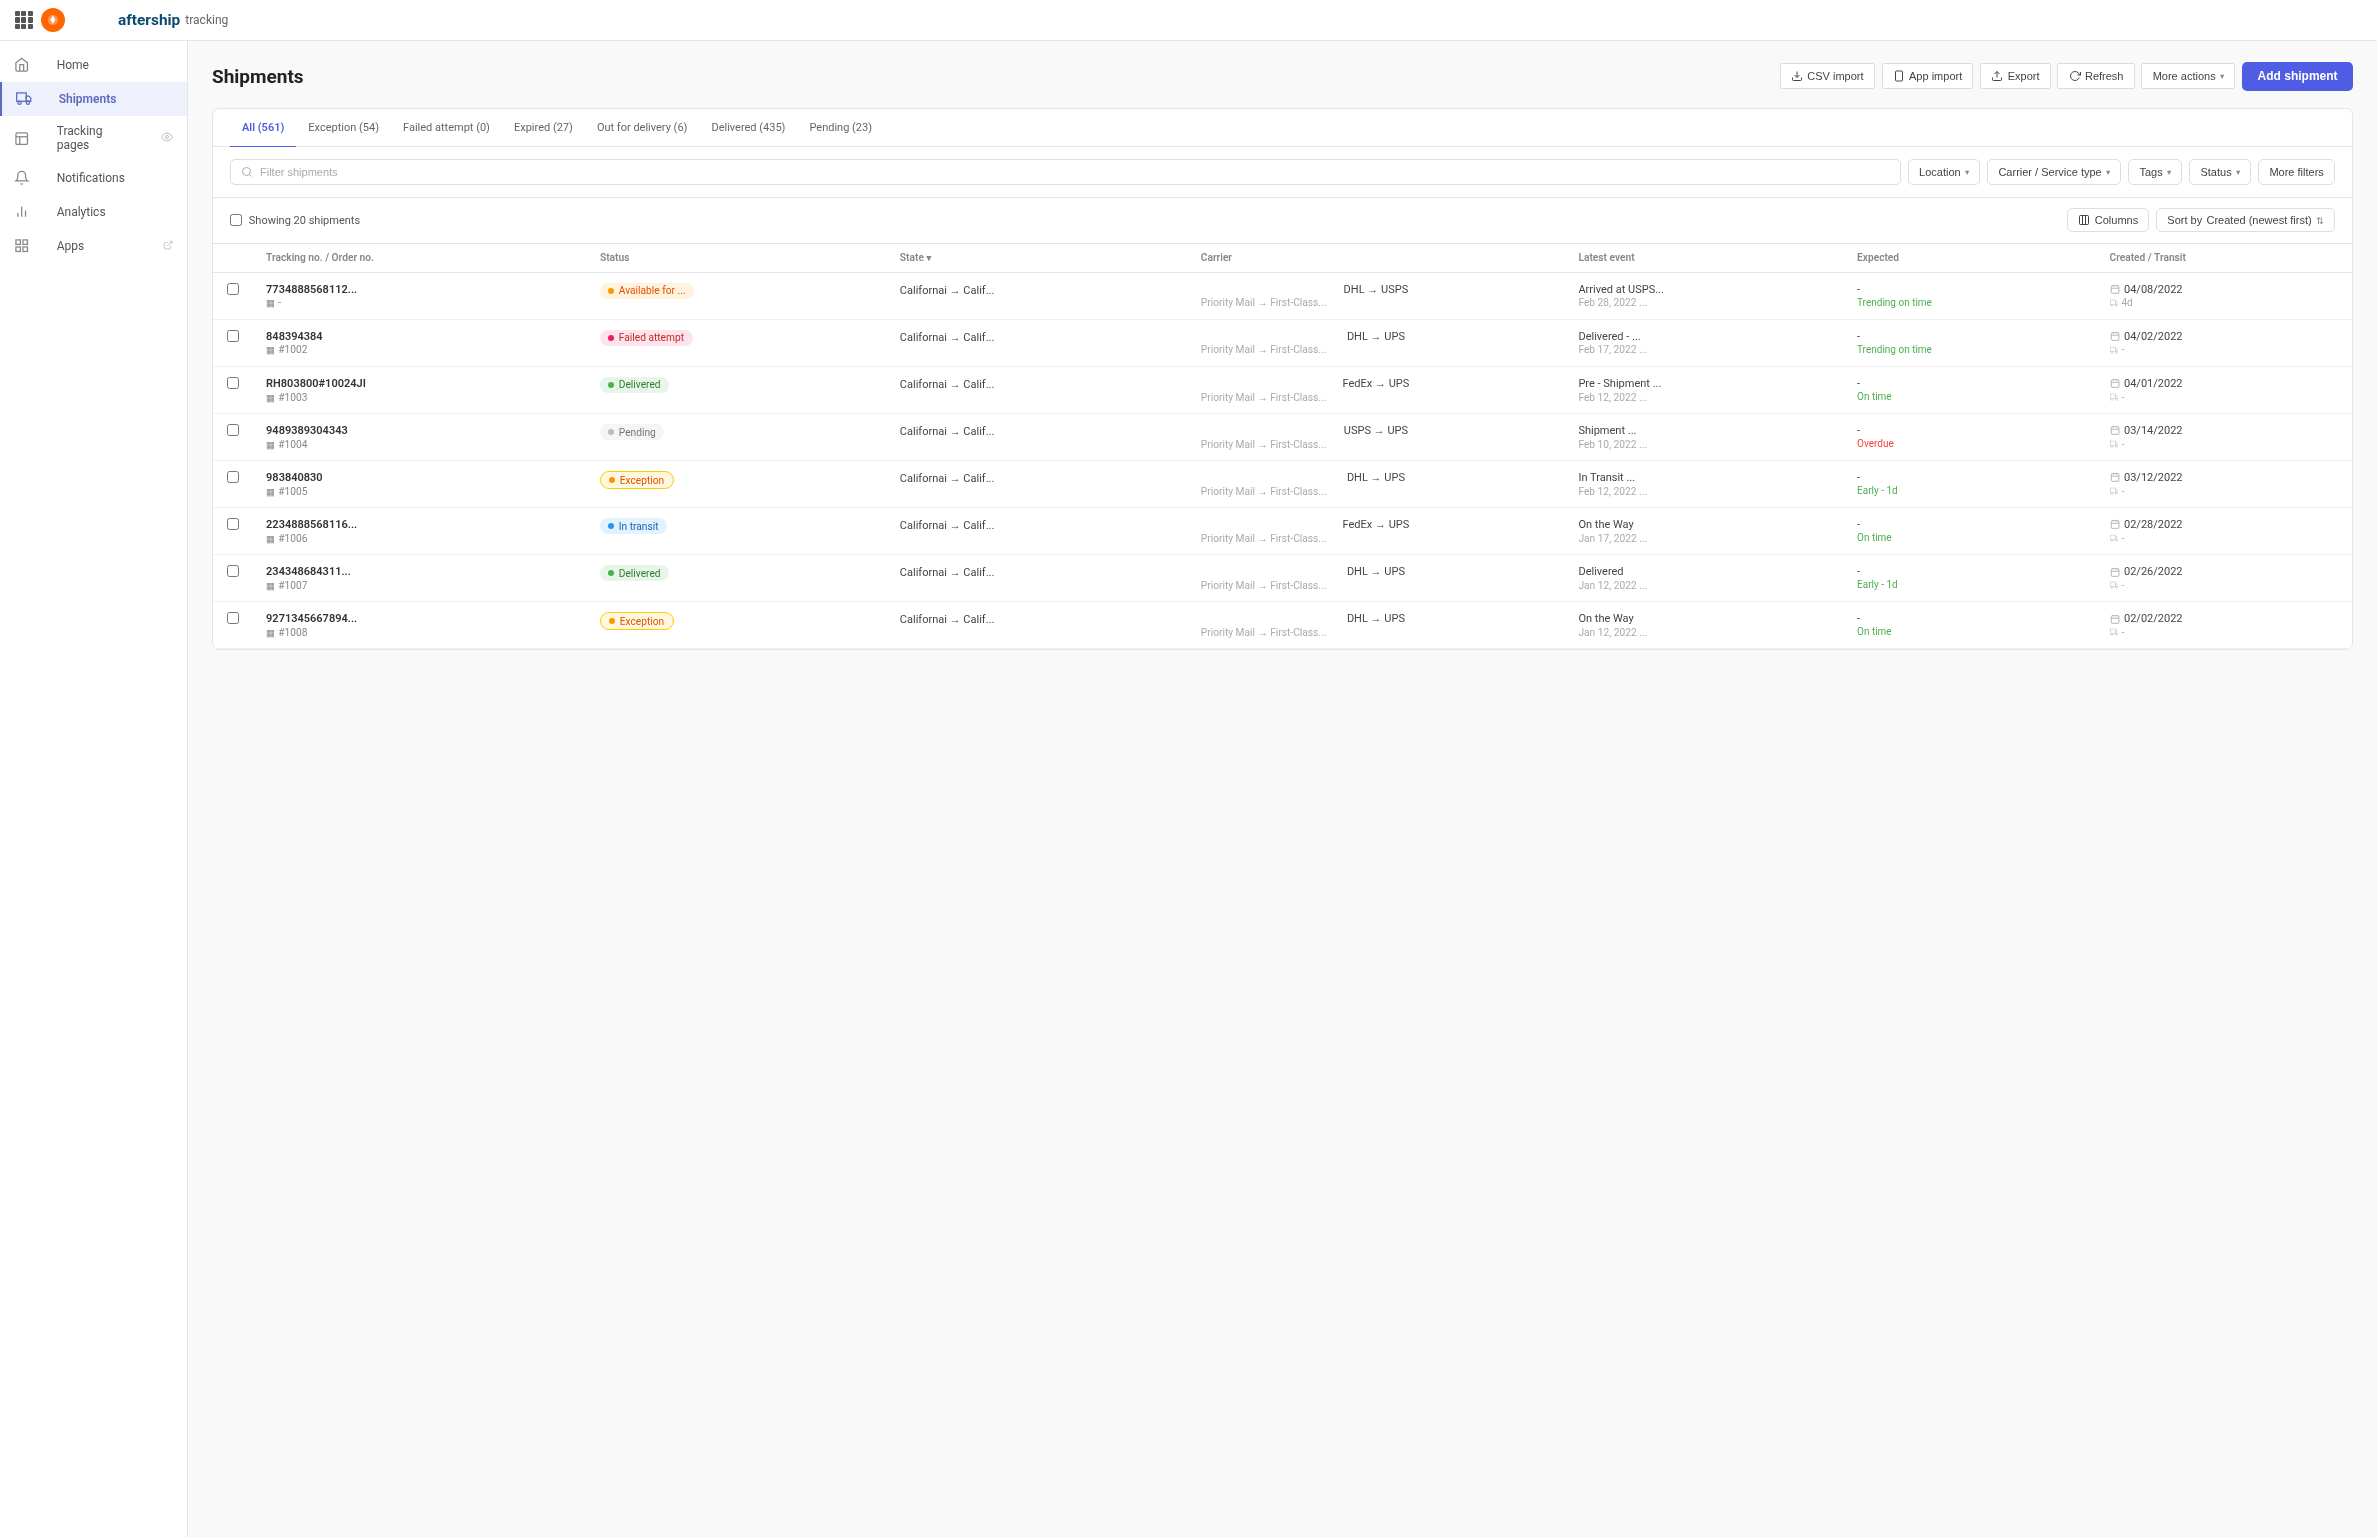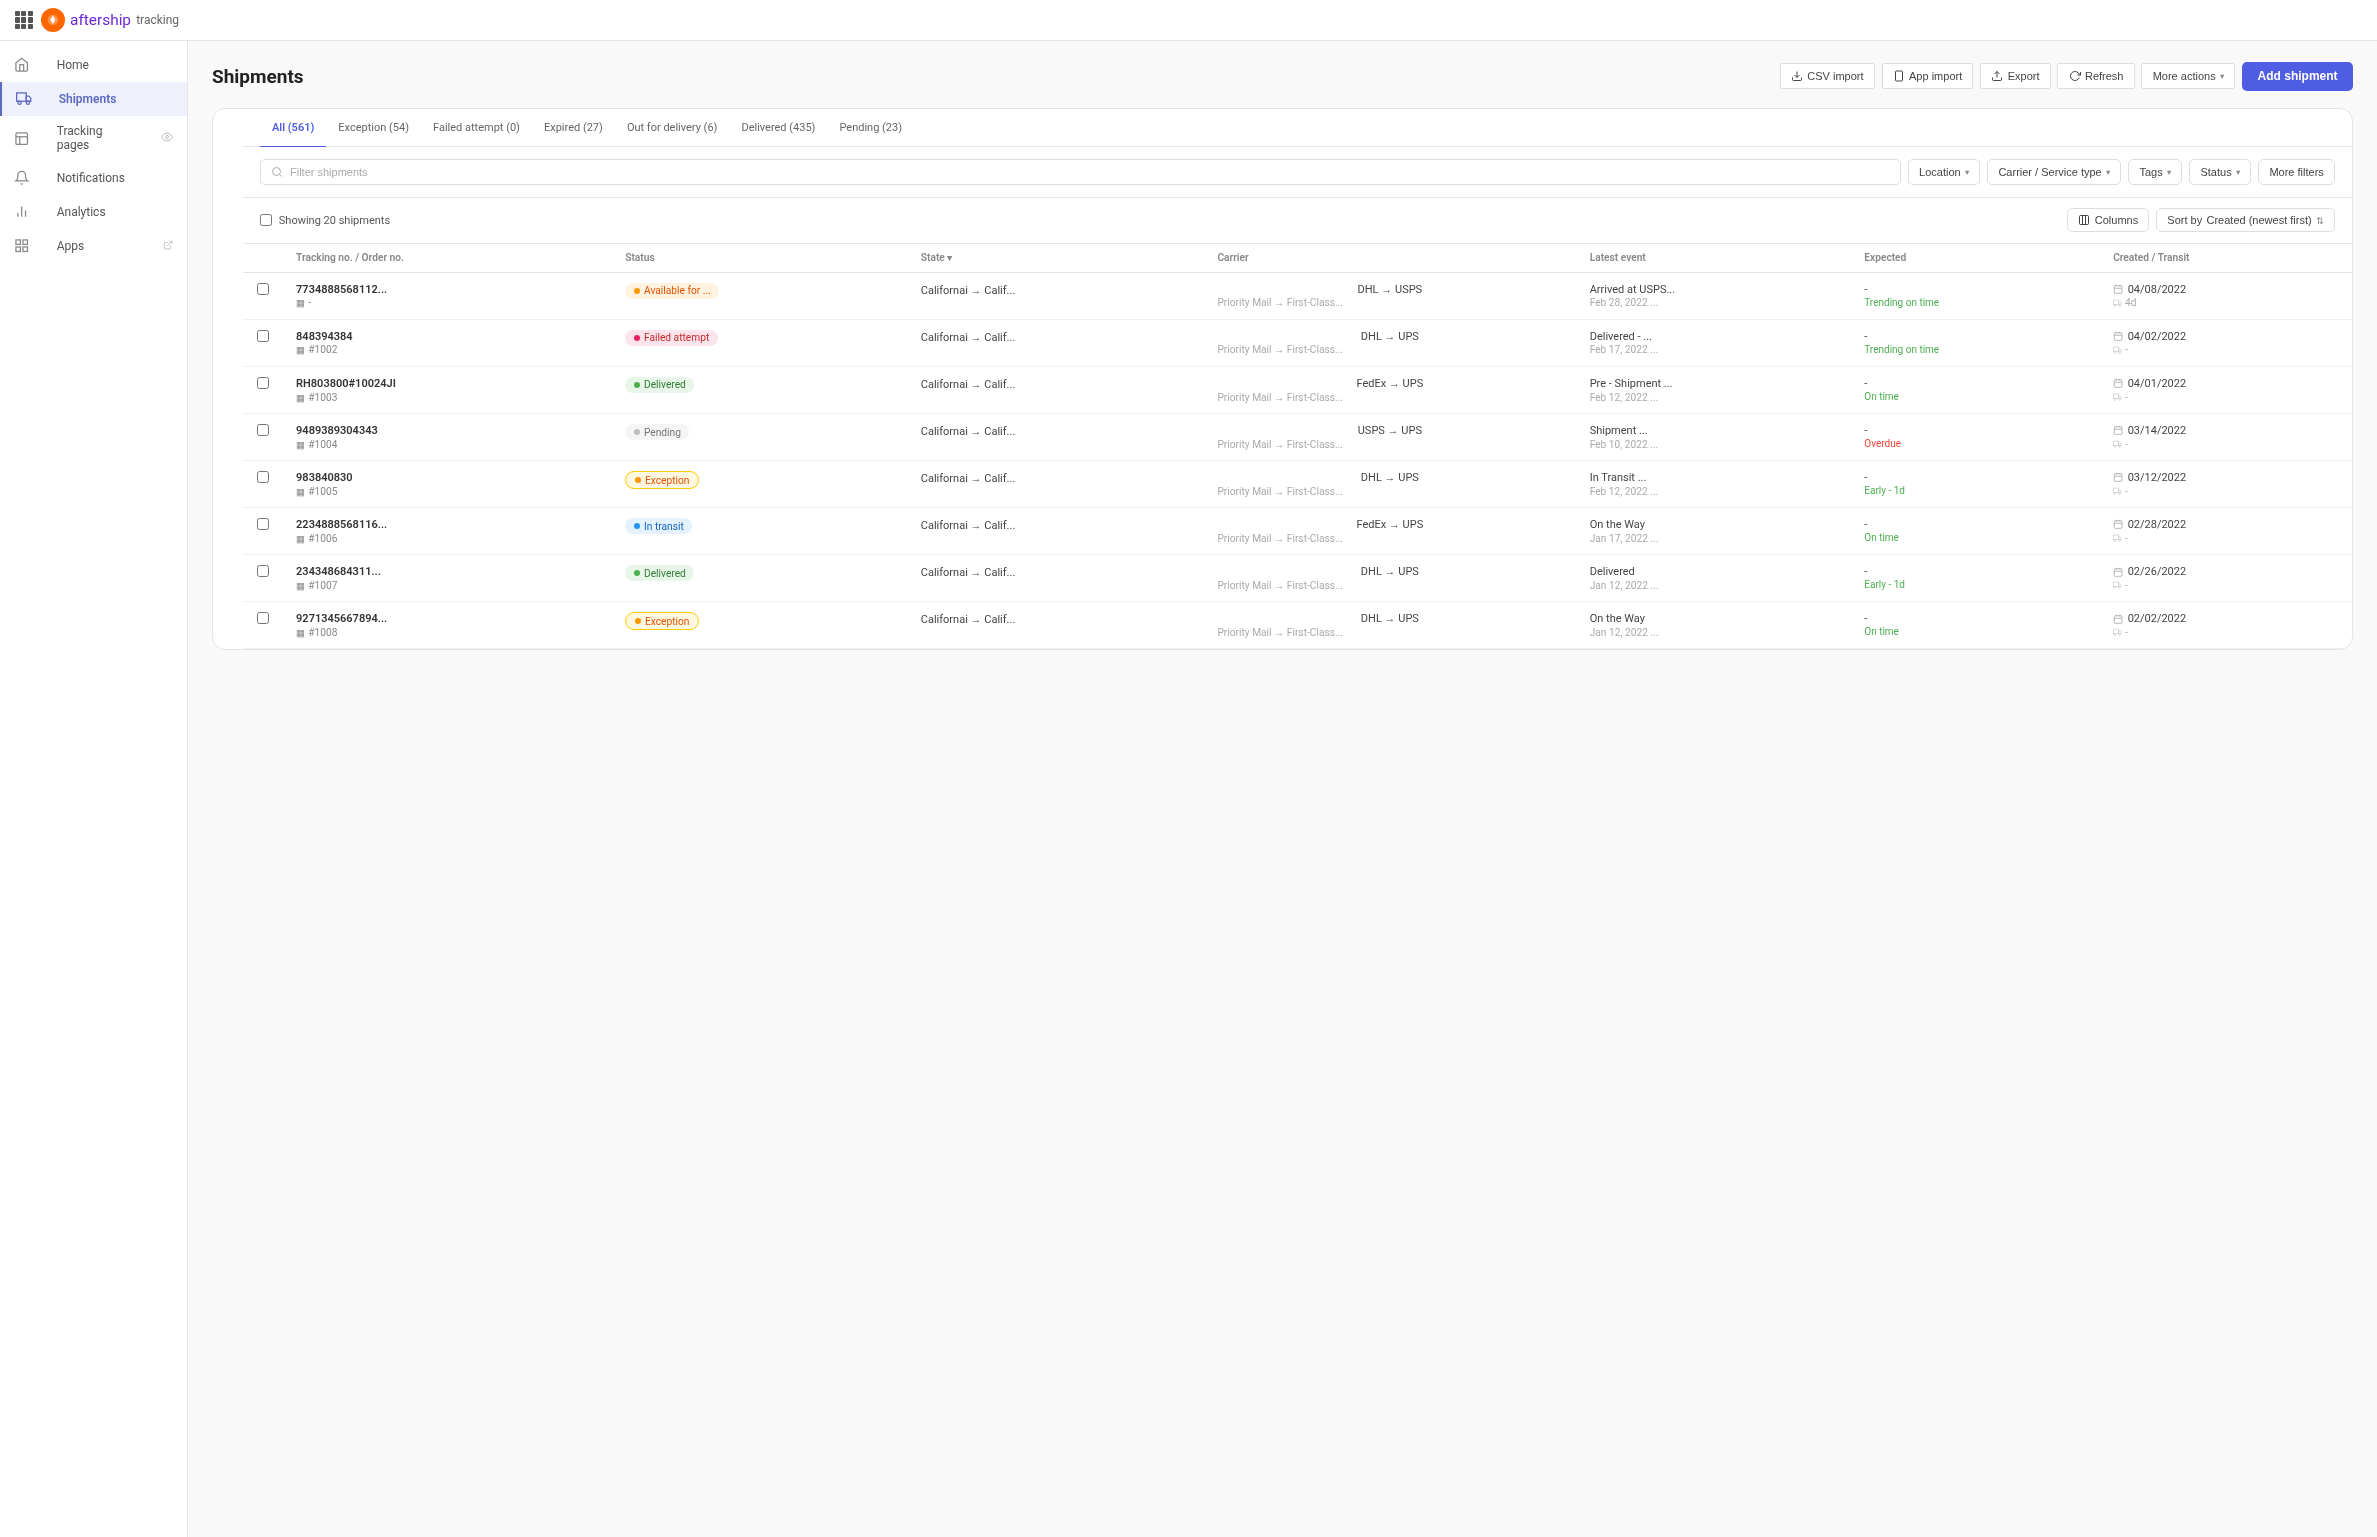--- a/index.html
+++ b/index.html
@@ -6,21 +6,21 @@
     body { font-family: -apple-system, BlinkMacSystemFont, 'Segoe UI', Roboto, sans-serif; font-size: 12px; background: #f5f5f5; color: #333; display: flex; flex-direction: column; height: 100vh; }
 
     
     .topbar { height: 41px; background: #fff; border-bottom: 0.9px solid #e5e5e5; display: flex; align-items: center; padding: 0 13.7px; gap: 6.8px; flex-shrink: 0; }
     .topbar-grid { width: 20.5px; height: 20.5px; display: flex; align-items: center; justify-content: center; cursor: pointer; }
     .grid-icon { display: grid; grid-template-columns: repeat(3,5.1px); gap: 1.7px; }
     .grid-dot { width: 5.1px; height: 5.1px; background: #555; border-radius: 0.9px; }
     .logo { display: flex; align-items: center; gap: 5.1px; }
     .logo-icon { width: 24px; height: 24px; background: #ff6600; border-radius: 50%; display: flex; align-items: center; justify-content: center; }
     .logo-icon svg { width: 13.7px; height: 13.7px; fill: white; }
-    .logo-text { font-size: 15.4px; font-weight: 400; color: #6d28d9; }
+    .logo-text { font-size: 15.4px; font-weight: 700; color: #0c4a6e; margin-left: 48px; }
     .logo-subtext { font-size: 12px; color: #666; font-weight: 400; }
 
     
     .layout { display: flex; flex: 1; overflow: hidden; }
 
     
     .sidebar { width: 188px; background: #fff; border-right: 0.9px solid #e5e5e5; display: flex; flex-direction: column; padding: 6.8px 0; flex-shrink: 0; }
     .sidebar-item { display: flex; align-items: center; gap: 26px; padding: 8.5px 13.7px; cursor: pointer; color: #555; font-size: 12px; position: relative; }
     .sidebar-item.active { color: #5c6bc0; background: #eef0fb; border-left: 2.6px solid #5c6bc0; }
     .sidebar-item.active .sidebar-label { color: #5c6bc0; font-weight: 600; }
@@ -32,21 +32,21 @@
     .main-content { padding: 20.5px 24px; }
 
     
     .page-header { display: flex; align-items: center; justify-content: space-between; margin-bottom: 17px; }
     .page-title { font-size: 19px; font-weight: 700; color: #222; }
     .header-actions { display: flex; align-items: center; gap: 6.8px; }
     .action-btn { display: flex; align-items: center; gap: 4.3px; padding: 6px 10.2px; border: 0.9px solid #ddd; border-radius: 2px; background: #fff; cursor: pointer; font-size: 11px; color: #444; }
     .add-btn { background: #4f5de4; color: #fff; border: none; border-radius: 5.1px; padding: 7.7px 15.4px; font-size: 12px; font-weight: 600; cursor: pointer; }
 
     
-    .card { background: #fff; border: 0.9px solid #e5e5e5; border-radius: 13px; overflow: hidden; padding-left: 30px; }
+    .card { background: #fff; border: 0.9px solid #e5e5e5; border-radius: 7px; overflow: hidden; }
 
     
     .tabs { display: flex; border-bottom: 0.9px solid #e5e5e5; padding: 0 17px; gap: 0; }
     .tab { padding: 12px 12px; cursor: pointer; font-size: 11px; color: #666; border-bottom: 1.7px solid transparent; margin-bottom: -0.9px; white-space: nowrap; }
     .tab.active { color: #4f5de4; border-bottom-color: #4f5de4; font-weight: 600; }
 
     
     .filters-row { display: flex; align-items: center; gap: 6.8px; padding: 12px 17px; border-bottom: 0.9px solid #e5e5e5; }
     .search-wrap { flex: 1; display: flex; align-items: center; border: 0.9px solid #ddd; border-radius: 5.1px; padding: 6px 10.2px; gap: 6.8px; background: #fff; }
     .search-wrap input { border: none; outline: none; flex: 1; font-size: 11px; color: #333; }

